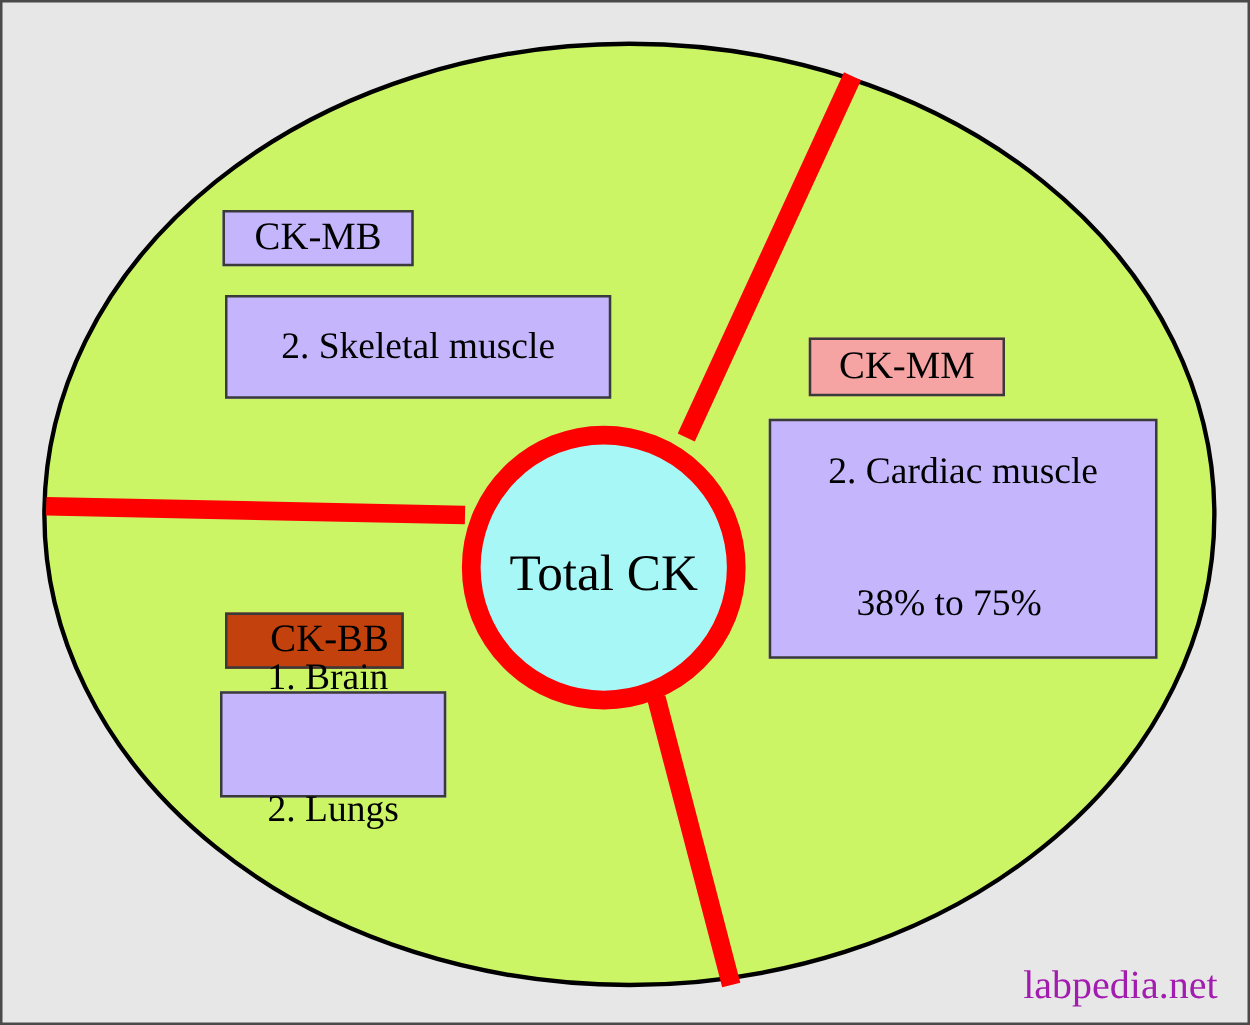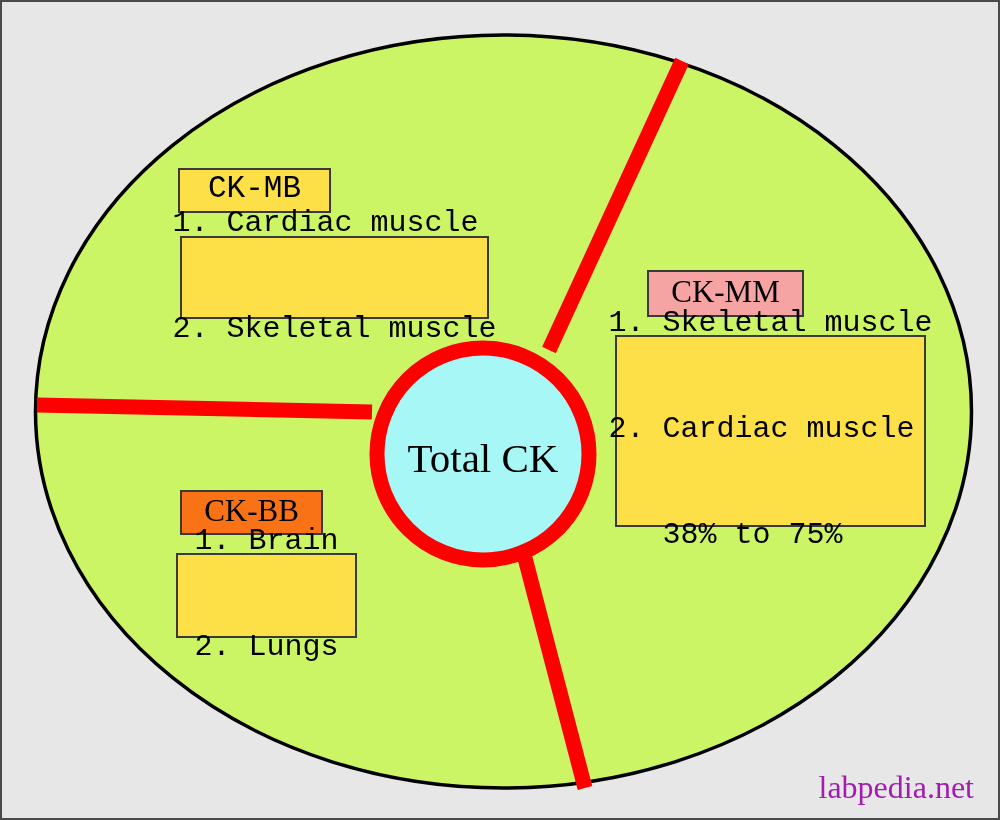--- a/index.html
+++ b/index.html
@@ -28,23 +28,23 @@
     text-align:center;
     color:#000;
     white-space:pre;
     line-height:1.18;
     display:flex;
     align-items:center;
     justify-content:center;
   }
   .hdr{font-size:31px;padding:2px 10px 5px 10px;}
   .detail{font-size:30px;padding:5px 10px 7px 10px;text-align:left;}
-  .yellow{background:#fde047;font-family:Liberation Mono, monospace;}
+  .yellow{background:#c4b5fd;}
   .pink{background:#f5a3a3;}
-  .cyan{background:#f97316;}
+  .cyan{background:#c2410c;justify-content:flex-end;}
 
   
   #ckmb-header{left:176px;top:166px;width:153px;height:45px;}
   #ckmm-header{left:645px;top:268px;width:157px;height:47px;}
   #ckbb-header{left:178px;top:488px;width:143px;height:45px;}
 
   
   #ckmb-detail{left:178px;top:234px;width:309px;height:83px;}
   #ckmm-detail{left:613px;top:333px;width:311px;height:192px;}
   #ckbb-detail{left:174px;top:551px;width:181px;height:85px;}
@@ -81,31 +81,29 @@
     <line x1="523" y1="556" x2="583" y2="786" stroke="#ff0000" stroke-width="15" stroke-linecap="butt"></line>
 
     <circle cx="481" cy="452" r="106" fill="#a8f7f7" stroke="#ff0000" stroke-width="15"></circle>
   </svg>
 
   <div class="node hdr yellow" id="ckmb-header">
     <span>CK-MB</span>
   </div>
   <div class="node detail yellow" id="ckmb-detail">
     <div>
-      <span class="detail-line">1. Cardiac muscle</span>
       <span class="detail-line">2. Skeletal muscle</span>
     </div>
   </div>
 
   <div class="node hdr pink" id="ckmm-header">
     <span>CK-MM</span>
   </div>
   <div class="node detail yellow" id="ckmm-detail">
     <div>
-      <span class="detail-line">1. Skeletal muscle</span>
       <span class="detail-line">2. Cardiac muscle</span>
       <span class="detail-line">   38% to 75%</span>
     </div>
   </div>
 
   <div class="node hdr cyan" id="ckbb-header">
     <span>CK-BB</span>
   </div>
   <div class="node detail yellow" id="ckbb-detail">
     <div>

